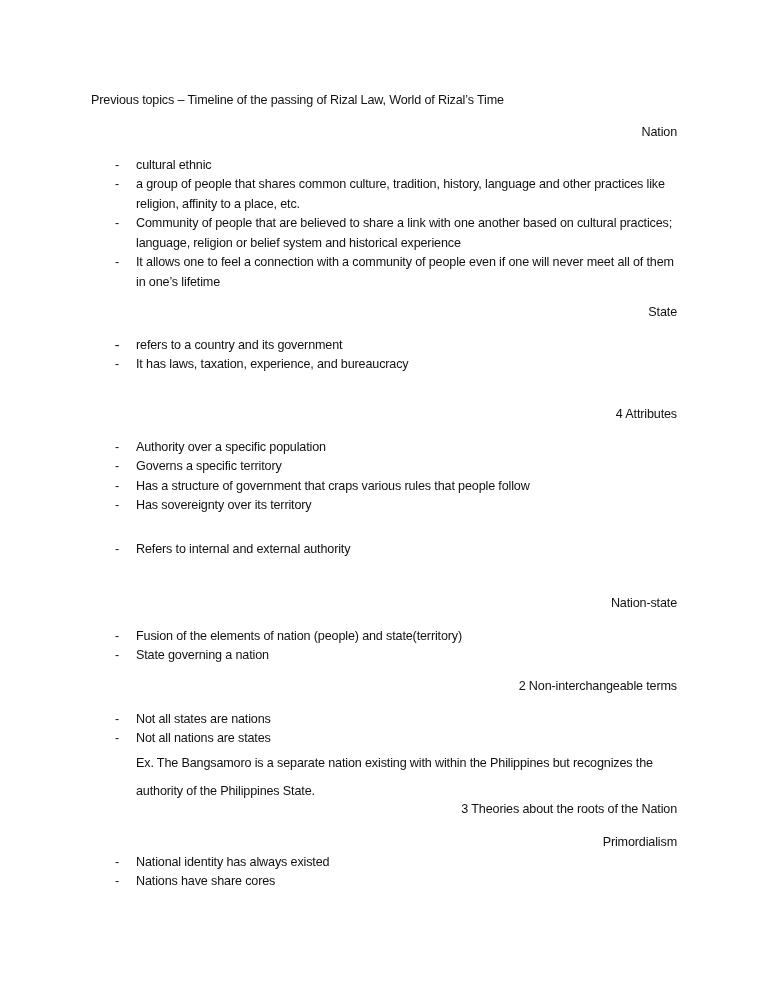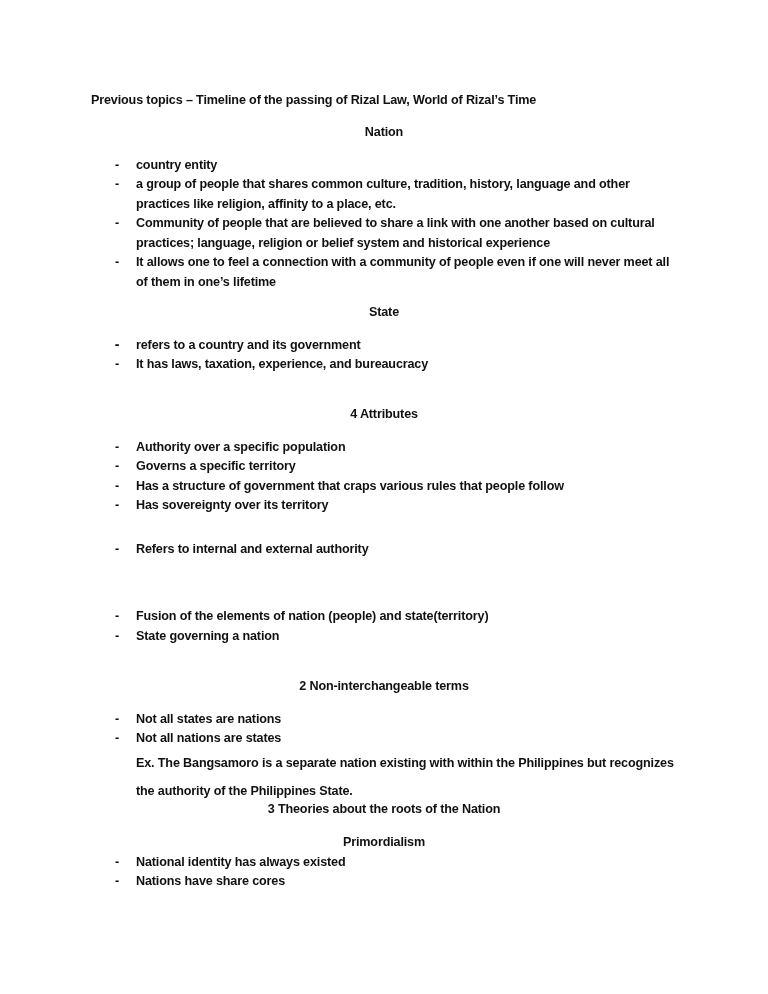--- a/index.html
+++ b/index.html
@@ -2,40 +2,40 @@
 <html><head>
   <meta charset="utf-8">
   <style>
     html, body { margin: 0; padding: 0; background: #ffffff; }
     body {
       width: 768px; height: 994px; position: relative; overflow: hidden;
       font-family: "Liberation Sans", sans-serif;
       font-size: 12.6px; color: #111111;
       letter-spacing: -0.15px;
     }
-    .page { position: absolute; left: 0; top: 0; width: 768px; height: 994px; font-weight: bold; }
+    .page { position: absolute; left: 0; top: 0; width: 768px; height: 994px; }
     .intro { position: absolute; left: 91px; top: 91px; line-height: 19.5px; white-space: nowrap; }
     .section { position: absolute; left: 91px; width: 586px; }
-    .heading { text-align: center; line-height: 19.5px; height: 19.5px; }
+    .heading { text-align: right; line-height: 19.5px; height: 19.5px; }
     .list { margin: 0; padding: 0; list-style: none; }
     .item { position: relative; padding-left: 45px; line-height: 19.5px; }
     .item .dash { position: absolute; left: 24px; top: 0; }
     .note { padding-left: 45px; line-height: 28px; }
   </style>
 </head>
 <body>
 
 <div class="page">
 
   <div class="intro">Previous topics – Timeline of the passing of Rizal Law, World of Rizal’s Time</div>
 
   <div class="section" style="top:123px;">
     <div class="heading">Nation</div>
     <ul class="list" style="margin-top:13px;">
-      <li class="item"><span class="dash">-</span><span>country entity</span></li>
+      <li class="item"><span class="dash">-</span><span>cultural ethnic</span></li>
       <li class="item"><span class="dash">-</span><span>a group of people that shares common culture, tradition, history, language and other practices like religion, affinity to a place, etc.</span></li>
       <li class="item"><span class="dash">-</span><span>Community of people that are believed to share a link with one another based on cultural practices; language, religion or belief system and historical experience</span></li>
       <li class="item"><span class="dash">-</span><span>It allows one to feel a connection with a community of people even if one will never meet all of them in one’s lifetime</span></li>
     </ul>
   </div>
 
   <div class="section" style="top:303px;">
     <div class="heading">State</div>
     <ul class="list" style="margin-top:13px;">
       <li class="item"><span class="dash">-</span></li>
@@ -54,20 +54,21 @@
     </ul>
   </div>
 
   <div class="section" style="top:527px;">
     <ul class="list" style="margin-top:13px;">
       <li class="item"><span class="dash">-</span><span>Refers to internal and external authority</span></li>
     </ul>
   </div>
 
   <div class="section" style="top:594px;">
+    <div class="heading">Nation-state</div>
     <ul class="list" style="margin-top:13px;">
       <li class="item"><span class="dash">-</span><span>Fusion of the elements of nation (people) and state(territory)</span></li>
       <li class="item"><span class="dash">-</span><span>State governing a nation</span></li>
     </ul>
   </div>
 
   <div class="section" style="top:677px;">
     <div class="heading">2 Non-interchangeable terms</div>
     <ul class="list" style="margin-top:13px;">
       <li class="item"><span class="dash">-</span><span>Not all states are nations</span></li>

